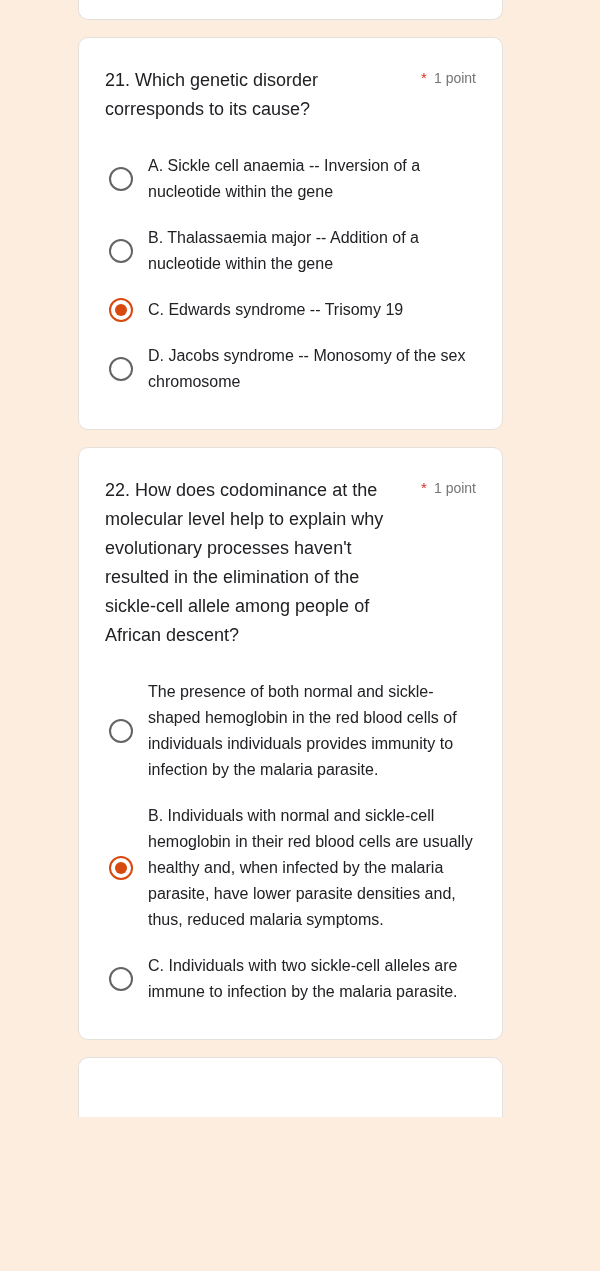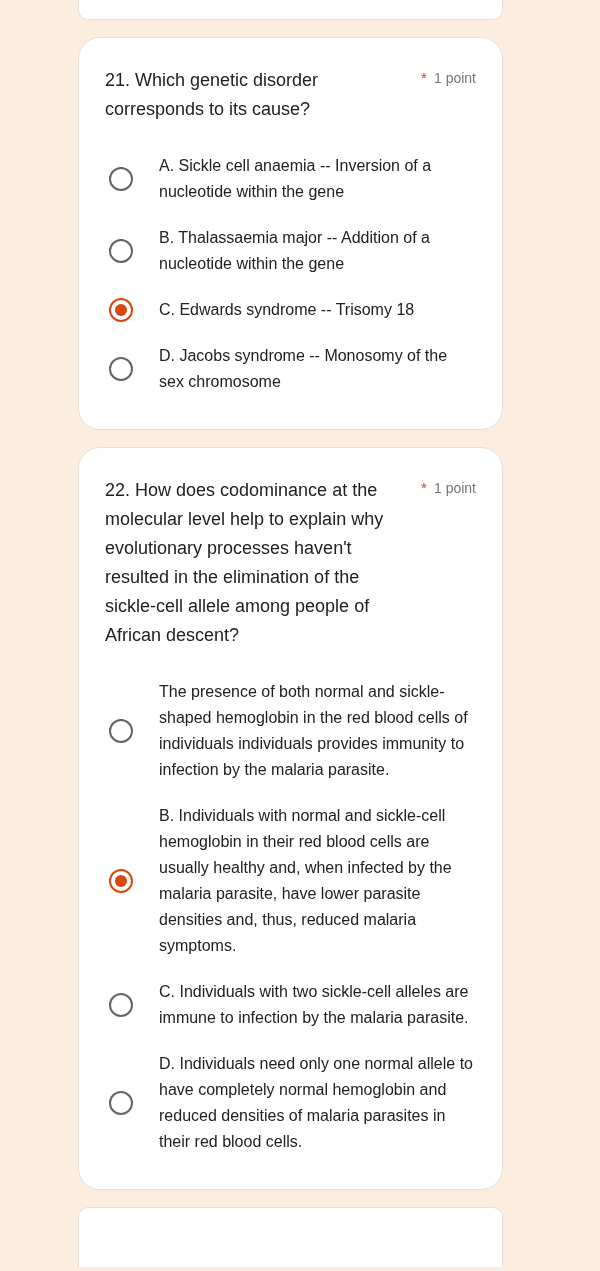--- a/index.html
+++ b/index.html
@@ -30,21 +30,21 @@
     border: 1px solid var(--card-border);
     border-top: none;
     border-radius: 0 0 10px 10px;
     margin-bottom: 17px;
   }
   .card {
     margin-left: 78px;
     width: 425px;
     background: var(--card-background);
     border: 1px solid var(--card-border);
-    border-radius: 22px;
+    border-radius: 10px;
     padding: 28px 26px 34px 26px;
     margin-bottom: 17px;
   }
   .partial-card-bottom {
     margin-left: 78px;
     width: 425px;
     height: 60px;
     background: var(--card-background);
     border: 1px solid var(--card-border);
     border-bottom: none;
@@ -77,21 +77,21 @@
     top: 1px;
   }
   .points-label {
     color: var(--muted);
     font-size: 14px;
     line-height: 18px;
   }
   .option {
     display: flex;
     align-items: center;
-    gap: 26px;
+    gap: 15px;
     padding-left: 4px;
     margin-bottom: 20px;
     cursor: pointer;
   }
   .option:last-child { margin-bottom: 0; }
   .radio {
     width: 24px;
     height: 24px;
     flex-shrink: 0;
     border-radius: 50%;
@@ -135,21 +135,21 @@
     <div class="option">
       <span class="radio"></span>
       <span class="option-label">A. Sickle cell anaemia -- Inversion of a nucleotide within the gene</span>
     </div>
     <div class="option">
       <span class="radio"></span>
       <span class="option-label">B. Thalassaemia major -- Addition of a nucleotide within the gene</span>
     </div>
     <div class="option">
       <span class="radio selected"></span>
-      <span class="option-label">C. Edwards syndrome -- Trisomy 18</span>
+      <span class="option-label">C. Edwards syndrome -- Trisomy 19</span>
     </div>
     <div class="option">
       <span class="radio"></span>
       <span class="option-label">D. Jacobs syndrome -- Monosomy of the sex chromosome</span>
     </div>
   </div>
 
   <div class="card">
     <div class="q-header">
       <div class="q-title">22. How does codominance at the molecular level help to explain why evolutionary processes haven't resulted in the elimination of the sickle-cell allele among people of African descent?</div>
@@ -164,21 +164,17 @@
       <span class="option-label">The presence of both normal and sickle-shaped hemoglobin in the red blood cells of individuals individuals provides immunity to infection by the malaria parasite.</span>
     </div>
     <div class="option">
       <span class="radio selected"></span>
       <span class="option-label">B. Individuals with normal and sickle-cell hemoglobin in their red blood cells are usually healthy and, when infected by the malaria parasite, have lower parasite densities and, thus, reduced malaria symptoms.</span>
     </div>
     <div class="option">
       <span class="radio"></span>
       <span class="option-label">C. Individuals with two sickle-cell alleles are immune to infection by the malaria parasite.</span>
     </div>
-    <div class="option">
-      <span class="radio"></span>
-      <span class="option-label">D. Individuals need only one normal allele to have completely normal hemoglobin and reduced densities of malaria parasites in their red blood cells.</span>
-    </div>
   </div>
 
   <div class="partial-card-bottom"></div>
 
 </div>
 
 </body></html>

